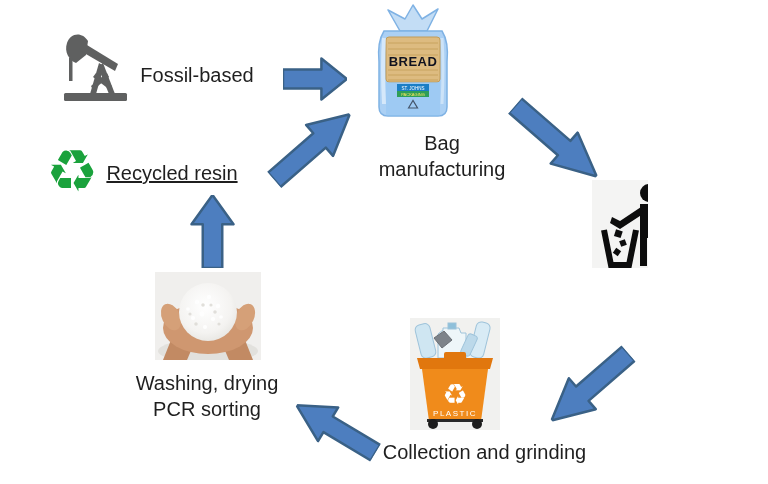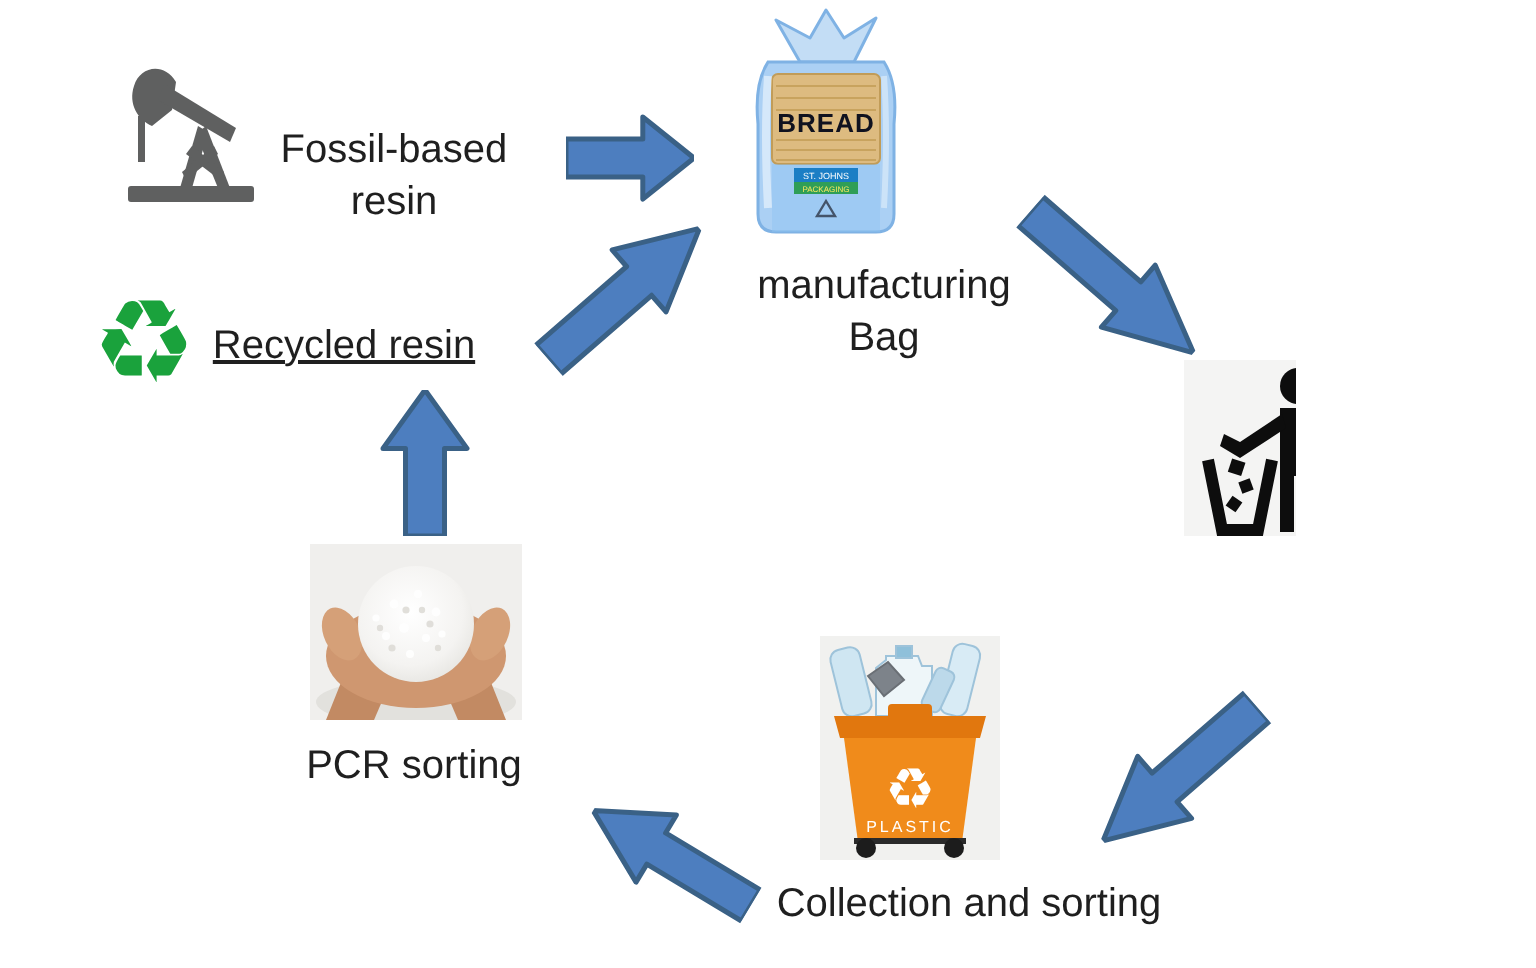--- a/index.html
+++ b/index.html
@@ -36,21 +36,20 @@
         <path d="M38 47 L55 60 L57 56 L41 43 Z"></path>
         <path d="M54 47 L38 60 L36 56 L52 43 Z"></path>
         <rect x="14" y="28" width="3.5" height="23"></rect>
         <rect x="9" y="63" width="63" height="8" rx="1.5"></rect>
       </g>
     </svg>
   </div>
 
   <div class="abs label" style="left:118px; top:62px; width:158px;">
     <div>Fossil-based</div>
-    <div>resin</div>
   </div>
 
   <div class="arrow" style="left:283px; top:57px; width:64px; height:44px;">
     <svg viewBox="0 0 100 60" preserveAspectRatio="none">
         <polygon points="0,17 60,17 60,2 100,30 60,58 60,43 0,43"></polygon>
       </svg>
   </div>
 
   <div class="arrow" style="left:262px; top:125px; width:100px; height:44px; transform:rotate(-41deg);">
     <svg viewBox="0 0 100 60" preserveAspectRatio="none">
@@ -77,22 +76,22 @@
       <rect x="25" y="87" width="32" height="6" fill="#2f9e57"></rect>
       <text x="41" y="85.5" font-size="4.5" fill="#ffffff" text-anchor="middle">ST. JOHNS</text>
       <text x="41" y="92" font-size="4" fill="#ffe95e" text-anchor="middle">PACKAGING</text>
       <path d="M36.5 104 L41 96.5 L45.5 104 Z" fill="none" stroke="#44546a" stroke-width="1.2"></path>
       <path d="M12 34 Q10 62 12 100" stroke="#ffffff" stroke-width="4" opacity="0.5" fill="none"></path>
       <path d="M70 34 Q72 62 70 100" stroke="#ffffff" stroke-width="3" opacity="0.4" fill="none"></path>
     </svg>
   </div>
 
   <div class="abs label" style="left:352px; top:130px; width:180px;">
+    <div>Bag</div>
     <div>manufacturing</div>
-    <div>Bag</div>
   </div>
 
   <div class="arrow" style="left:502px; top:119px; width:108px; height:44px; transform:rotate(41deg);">
     <svg viewBox="0 0 100 60" preserveAspectRatio="none">
         <polygon points="0,17 60,17 60,2 100,30 60,58 60,43 0,43"></polygon>
       </svg>
   </div>
 
   <div class="abs icon-box" style="left:592px; top:180px; width:85px; height:88px; background:#f4f4f3;">
     <svg viewBox="0 0 85 88">
@@ -131,21 +130,21 @@
       <path d="M12 51 h66 l-7 52 H19 Z" fill="#f08b1b"></path>
       <text x="45" y="86" class="glyph" font-size="28" fill="#ffffff" text-anchor="middle">♻</text>
       <text x="45" y="98" font-size="8" letter-spacing="1.5" fill="#ffffff" text-anchor="middle">PLASTIC</text>
       <rect x="17" y="101" width="56" height="3" fill="#2a2a2a"></rect>
       <circle cx="23" cy="106" r="5" fill="#1c1c1c"></circle>
       <circle cx="67" cy="106" r="5" fill="#1c1c1c"></circle>
     </svg>
   </div>
 
   <div class="abs label" style="left:372px; top:439px; width:225px;">
-    <div>Collection and sorting</div>
+    <div>Collection and grinding</div>
   </div>
 
   <div class="arrow" style="left:290px; top:408px; width:92px; height:42px; transform:rotate(-149deg);">
     <svg viewBox="0 0 100 60" preserveAspectRatio="none">
         <polygon points="0,17 60,17 60,2 100,30 60,58 60,43 0,43"></polygon>
       </svg>
   </div>
 
   <div class="abs icon-box" style="left:155px; top:272px; width:106px; height:88px;">
     <svg viewBox="0 0 106 88">
@@ -180,20 +179,21 @@
           <circle cx="60" cy="40" r="1.8"></circle>
           <circle cx="41" cy="52" r="1.8"></circle>
         <circle cx="56" cy="33" r="1.6"></circle>
           <circle cx="35" cy="42" r="1.6"></circle>
           <circle cx="64" cy="52" r="1.6"></circle>
       </g>
     </svg>
   </div>
 
   <div class="abs label" style="left:112px; top:370px; width:190px;">
+    <div>Washing, drying</div>
     <div>PCR sorting</div>
   </div>
 
   <div class="arrow" style="left:176px; top:209px; width:73px; height:45px; transform:rotate(-90deg);">
     <svg viewBox="0 0 100 60" preserveAspectRatio="none">
         <polygon points="0,17 60,17 60,2 100,30 60,58 60,43 0,43"></polygon>
       </svg>
   </div>
 
   <div class="abs" style="left:38px; top:138px; width:68px; height:68px;">

